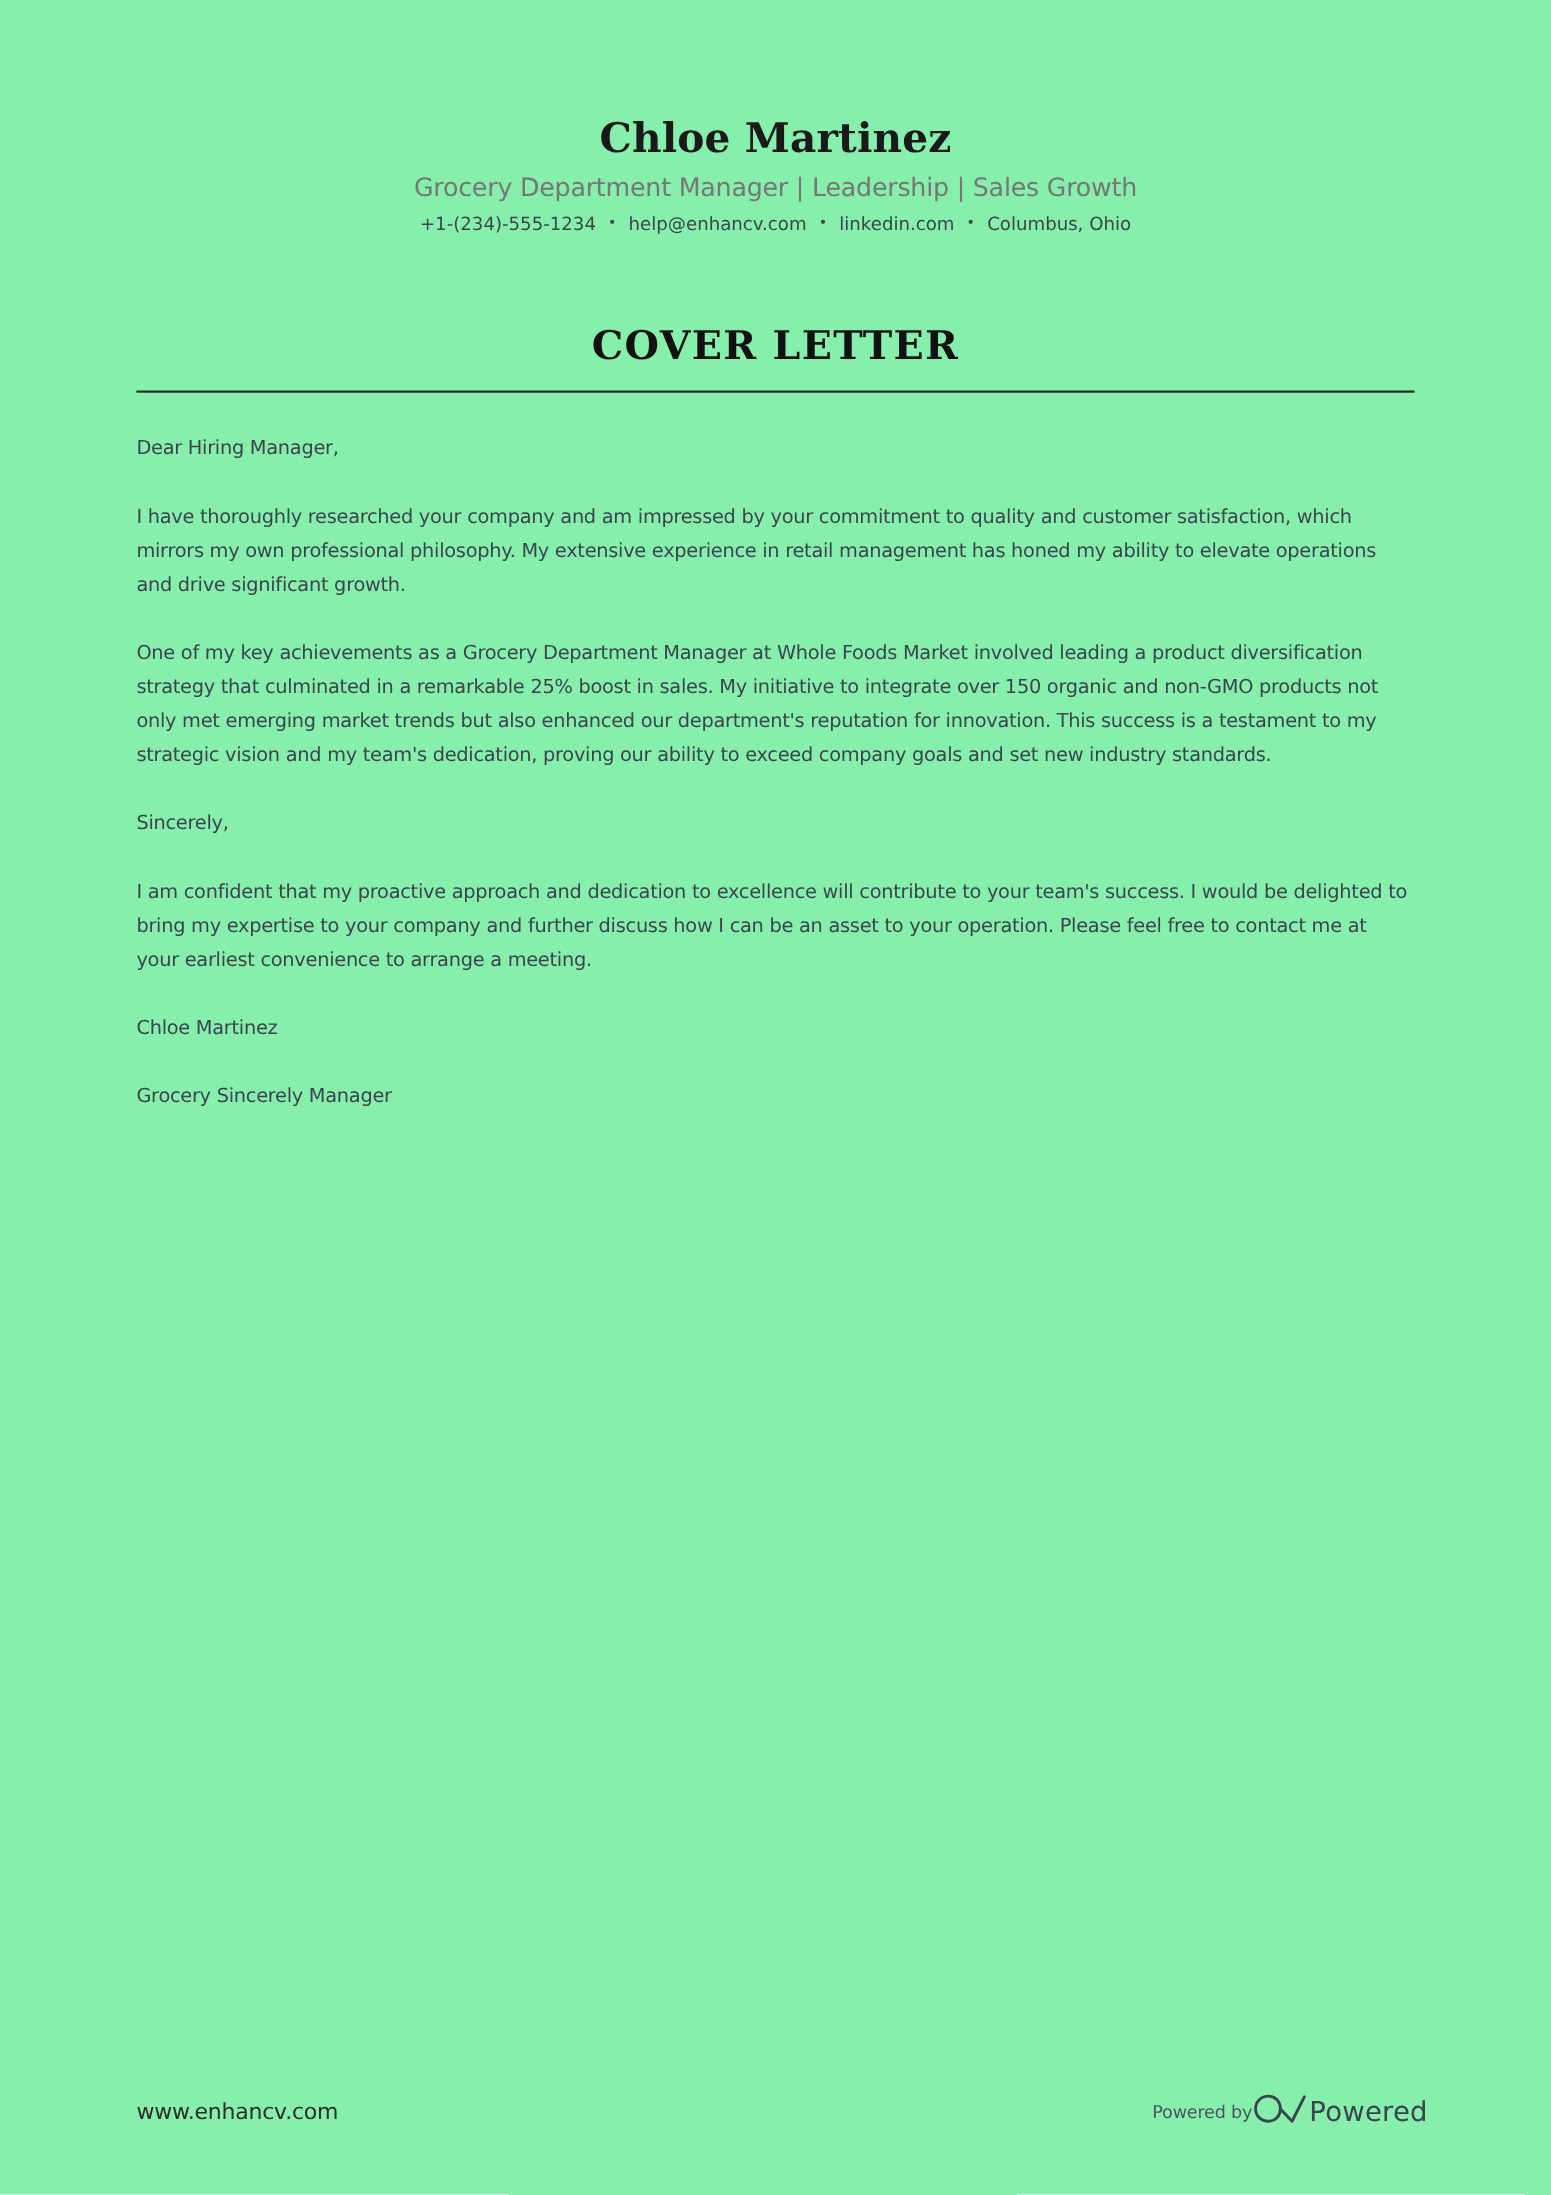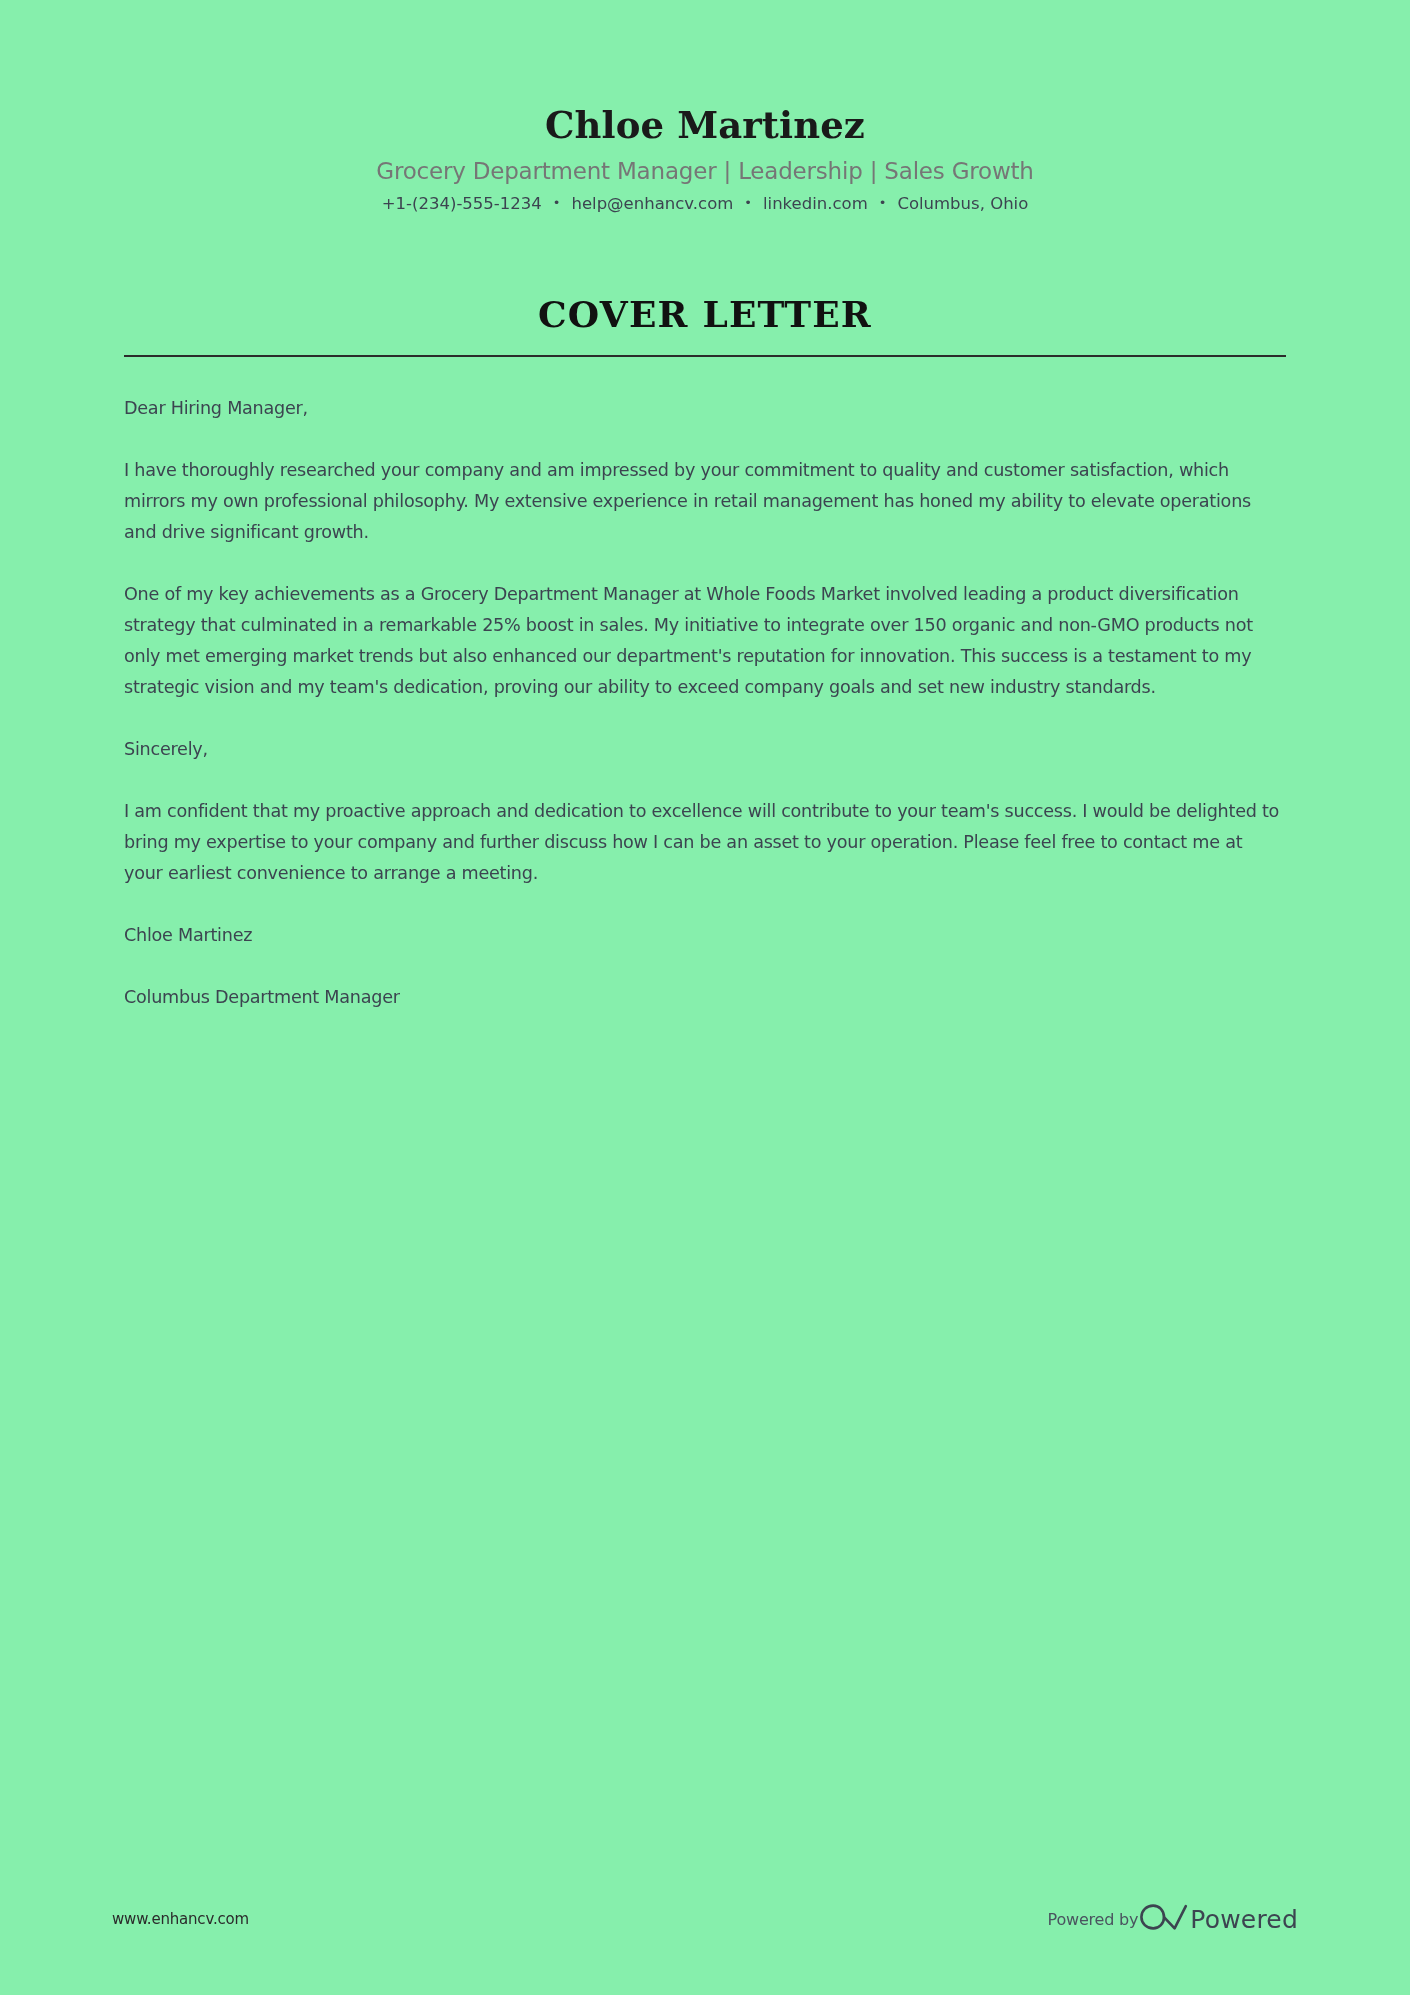--- a/index.html
+++ b/index.html
@@ -108,23 +108,24 @@
     position: absolute;
     left: 0;
     right: 0;
     bottom: 60px;
     padding: 0 112px;
     display: flex;
     align-items: center;
     justify-content: space-between;
   }
   .footer-url {
-    font-size: 15px;
+    font-size: 20px;
     color: #2b2b2b;
     letter-spacing: -0.2px;
+    margin-left: 12px;
   }
   .footer-brand {
     display: flex;
     align-items: center;
   }
   .powered-by {
     font-size: 16px;
     color: #4a545f;
     letter-spacing: -0.2px;
   }
@@ -162,21 +163,21 @@
     <div class="section-rule"></div>
   </div>
 
   <div class="letter">
     <p>Dear Hiring Manager,</p>
     <p>I have thoroughly researched your company and am impressed by your commitment to quality and customer satisfaction, which mirrors my own professional philosophy. My extensive experience in retail management has honed my ability to elevate operations and drive significant growth.</p>
     <p>One of my key achievements as a Grocery Department Manager at Whole Foods Market involved leading a product diversification strategy that culminated in a remarkable 25% boost in sales. My initiative to integrate over 150 organic and non-GMO products not only met emerging market trends but also enhanced our department's reputation for innovation. This success is a testament to my strategic vision and my team's dedication, proving our ability to exceed company goals and set new industry standards.</p>
     <p>Sincerely,</p>
     <p>I am confident that my proactive approach and dedication to excellence will contribute to your team's success. I would be delighted to bring my expertise to your company and further discuss how I can be an asset to your operation. Please feel free to contact me at your earliest convenience to arrange a meeting.</p>
     <p>Chloe Martinez</p>
-    <p>Columbus Department Manager</p>
+    <p>Grocery Sincerely Manager</p>
   </div>
 
   <div class="footer">
     <div class="footer-url">www.enhancv.com</div>
 
     <div class="footer-brand">
       <span class="powered-by">Powered by</span>
 
       <span class="brand-mark">
         <svg width="52" height="28" viewBox="0 0 52 28" fill="none" aria-hidden="true">

